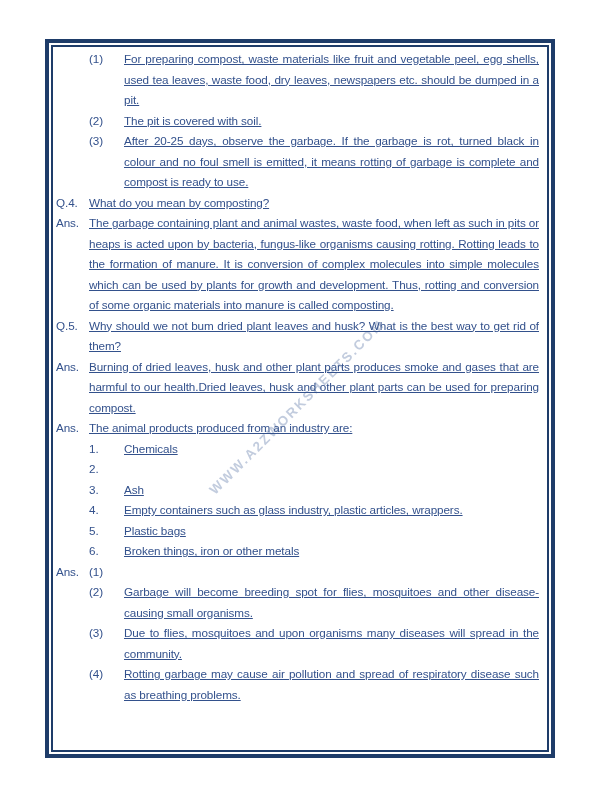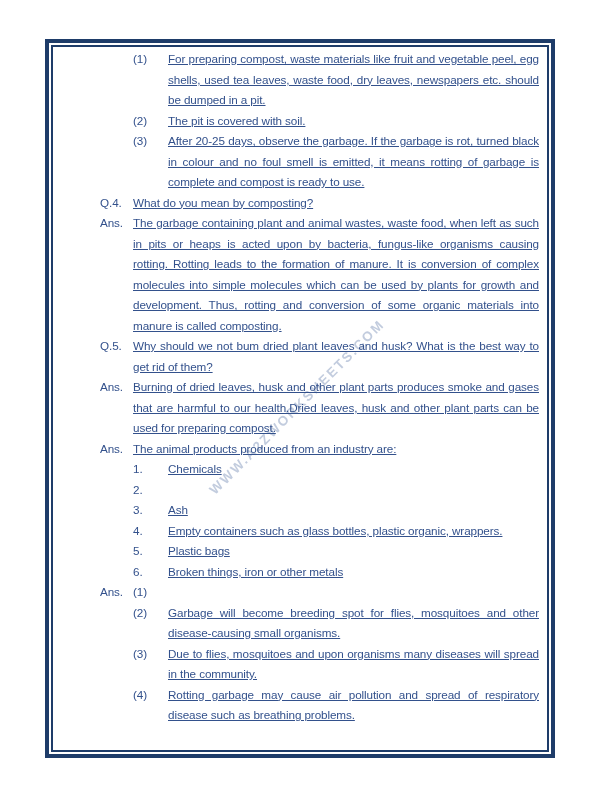--- a/index.html
+++ b/index.html
@@ -27,21 +27,21 @@
   }
   .content {
     position: relative;
     z-index: 1;
     color: #33518c;
     font-size: 11.7px;
     line-height: 20.5px;
     letter-spacing: -0.1px;
   }
   .row { display: flex; align-items: flex-start; }
-  .lbl { flex: 0 0 33px; margin-left: 44px; }
+  .lbl { flex: 0 0 33px; }
   .num { flex: 0 0 35px; }
   .txt { flex: 1 1 auto; text-align: justify; text-decoration: underline; }
   .watermark {
     position: absolute;
     left: 244px; top: 360px;
     transform: translate(-50%, -50%) rotate(-45deg);
     transform-origin: center center;
     z-index: 0;
     color: rgba(143, 163, 194, 0.55);
     font-size: 13.5px;
@@ -102,21 +102,21 @@
           <span class="num">2.</span>
         </div>
         <div class="row">
           <span class="lbl"></span>
           <span class="num">3.</span>
           <span class="txt">Ash</span>
         </div>
         <div class="row">
           <span class="lbl"></span>
           <span class="num">4.</span>
-          <span class="txt">Empty containers such as glass bottles, plastic organic, wrappers.</span>
+          <span class="txt">Empty containers such as glass industry, plastic articles, wrappers.</span>
         </div>
         <div class="row">
           <span class="lbl"></span>
           <span class="num">5.</span>
           <span class="txt">Plastic bags</span>
         </div>
         <div class="row">
           <span class="lbl"></span>
           <span class="num">6.</span>
           <span class="txt">Broken things, iron or other metals</span>

